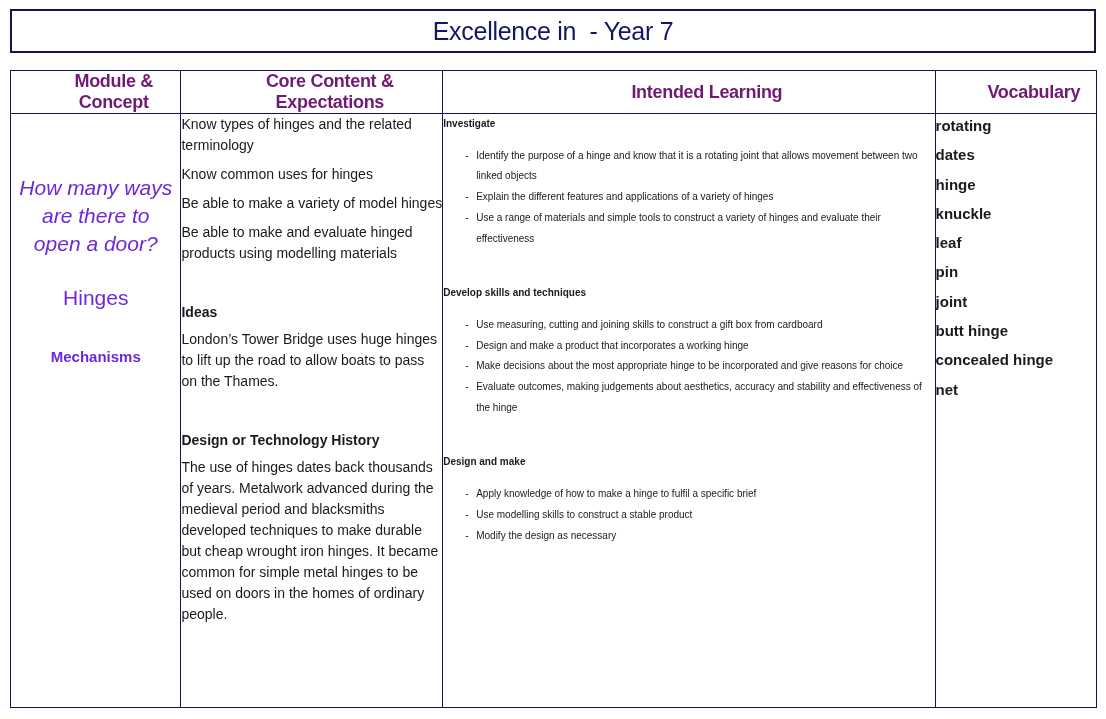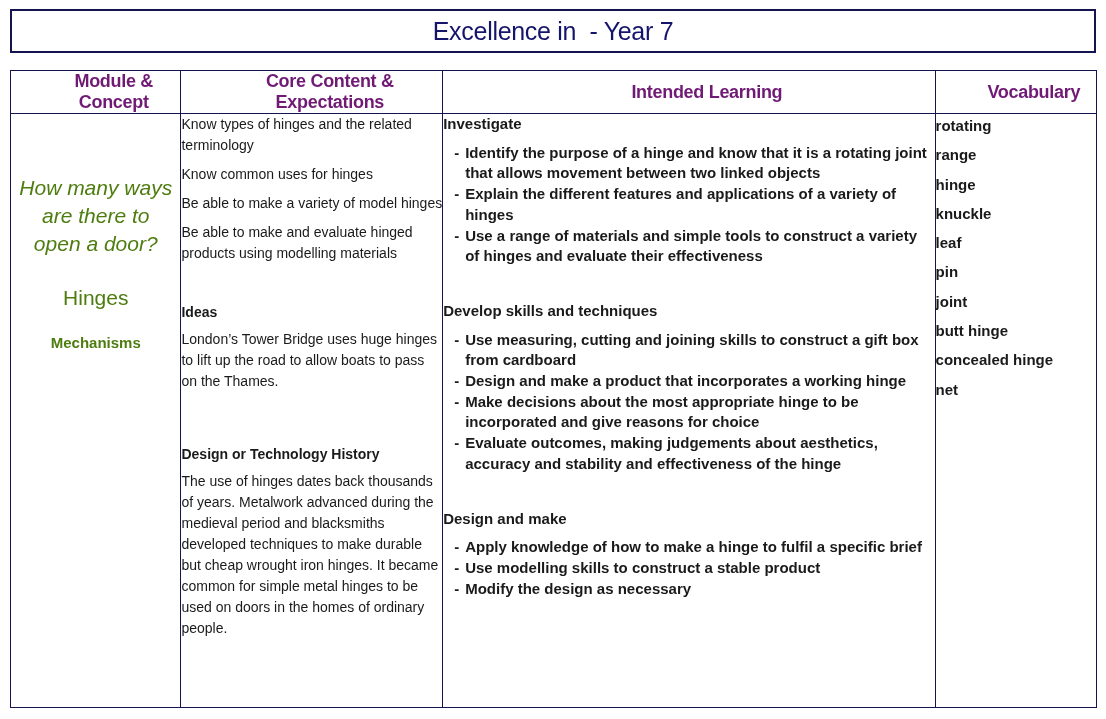--- a/index.html
+++ b/index.html
@@ -25,33 +25,33 @@
   }
   table.plan th {
     height: 32px; font-size: 18px; font-weight: bold; color: #701a75;
     text-align: center; vertical-align: middle; letter-spacing: -0.3px; padding-left: 36px;
   }
   .col1 { width: 170px; }
   .col2 { width: 261px; }
   .col3 { width: 491px; }
   .col4 { width: 161px; }
 
-  td.concept { text-align: center; vertical-align: middle; color: #4d7c0f; }
+  td.concept { text-align: center; vertical-align: middle; color: #6d28d9; }
   .question { font-style: italic; font-size: 21px; line-height: 28px; padding-top: 60px; }
   .topic { font-size: 21px; margin-top: 28px; }
-  .module { font-size: 15px; font-weight: bold; margin-top: 24px; }
+  .module { font-size: 15px; font-weight: bold; margin-top: 38px; }
 
   td.core { padding: 2px 6px 0 8px; font-size: 14px; line-height: 21px; color: #1a1a1a; }
   .core p { margin: 0 0 8px 0; }
   .core .sect-head { font-weight: bold; margin-top: 22px; margin-bottom: 6px; }
 
-  td.learning { padding: 2px 8px 0 7px; font-size: 15px; line-height: 20.7px; }
+  td.learning { padding: 2px 8px 0 7px; font-size: 10px; line-height: 20.7px; }
   .lhead { font-weight: bold; margin: 0 0 8px 0; }
   .lgroup { margin-bottom: 34px; }
-  ul.dash { list-style: none; margin: 0; padding: 0 0 0 14px; font-weight: bold; }
+  ul.dash { list-style: none; margin: 11px; padding: 0 0 0 14px; }
   ul.dash li { position: relative; padding-left: 8px; }
   ul.dash li::before { content: "-"; position: absolute; left: -3px; top: 0; }
 
   td.vocab { font-size: 15px; font-weight: bold; padding-top: 3px; }
   .vocab div { height: 29.3px; line-height: 24px; }
 </style>
 </head>
 <body>
 
 <div class="title-box">
@@ -86,21 +86,21 @@
         <div style="height:150px"></div>
       </td>
 
       <td class="core">
         <p>Know types of hinges and the related terminology</p>
         <p>Know common uses for hinges</p>
         <p>Be able to make a variety of model hinges</p>
         <p>Be able to make and evaluate hinged products using modelling materials</p>
         <p class="sect-head" style="margin-top:38px">Ideas</p>
         <p>London’s Tower Bridge uses huge hinges to lift up the road to allow boats to pass on the Thames.</p>
-        <p class="sect-head" style="margin-top:52px">Design or Technology History</p>
+        <p class="sect-head" style="margin-top:38px">Design or Technology History</p>
         <p>The use of hinges dates back thousands of years. Metalwork advanced during the medieval period and blacksmiths developed techniques to make durable but cheap wrought iron hinges. It became common for simple metal hinges to be used on doors in the homes of ordinary people.</p>
       </td>
 
       <td class="learning">
         <div class="lgroup">
           <p class="lhead">Investigate</p>
           <ul class="dash">
             <li>Identify the purpose of a hinge and know that it is a rotating joint that allows movement between two linked objects</li>
             <li>Explain the different features and applications of a variety of hinges</li>
             <li>Use a range of materials and simple tools to construct a variety of hinges and evaluate their effectiveness</li>
@@ -120,21 +120,21 @@
           <ul class="dash">
             <li>Apply knowledge of how to make a hinge to fulfil a specific brief</li>
             <li>Use modelling skills to construct a stable product</li>
             <li>Modify the design as necessary</li>
           </ul>
         </div>
       </td>
 
       <td class="vocab">
         <div>rotating</div>
-        <div>range</div>
+        <div>dates</div>
         <div>hinge</div>
         <div>knuckle</div>
         <div>leaf</div>
         <div>pin</div>
         <div>joint</div>
         <div>butt hinge</div>
         <div>concealed hinge</div>
         <div>net</div>
       </td>
     </tr>

